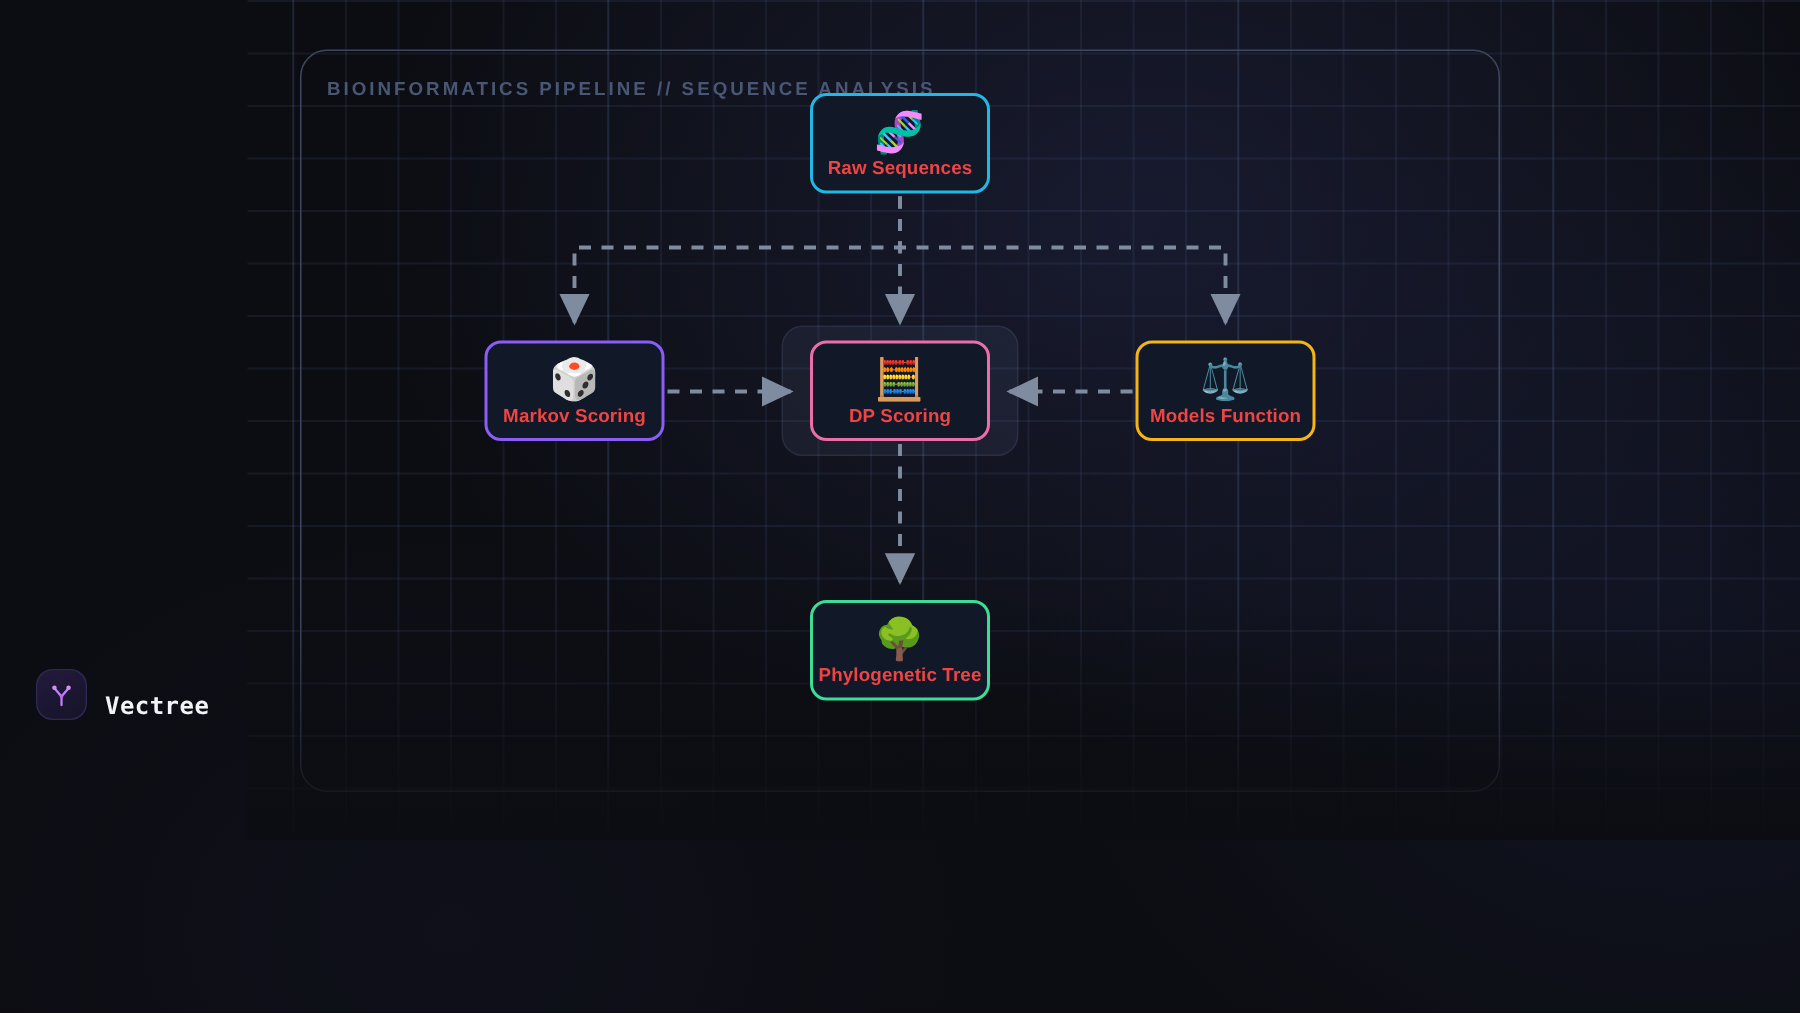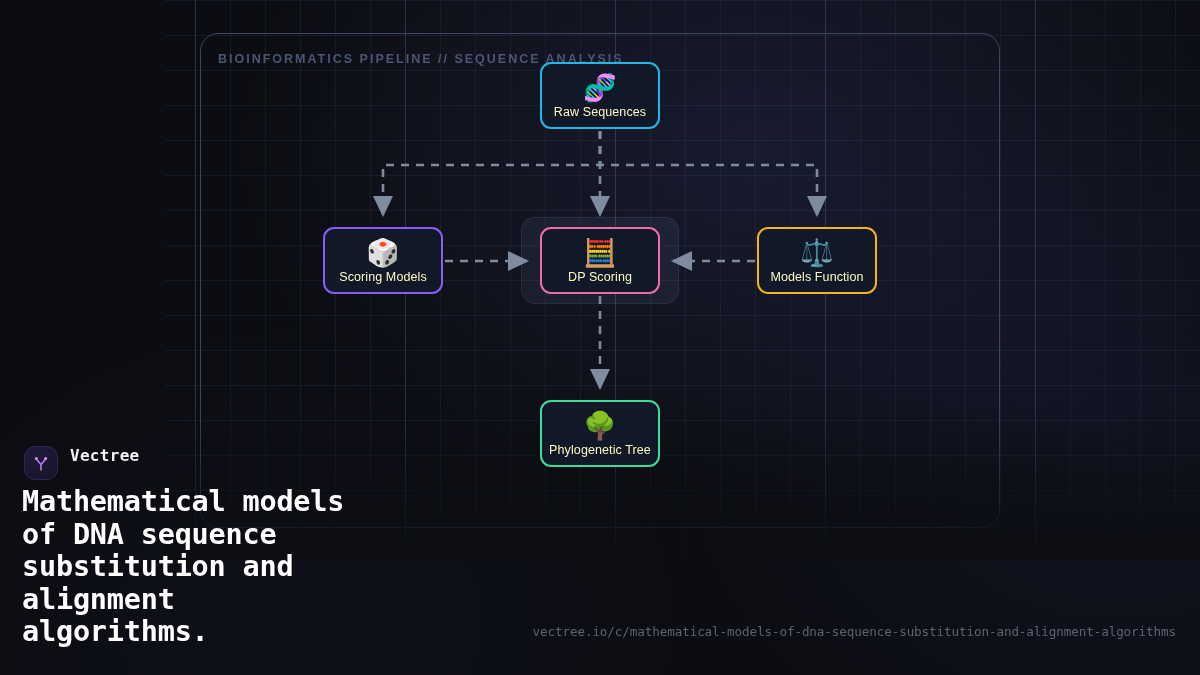--- a/index.html
+++ b/index.html
@@ -84,36 +84,36 @@
     justify-content:center;
     gap:2px;
   }
   .node .ico {
     font-size:27px;
     line-height:30px;
     filter:saturate(1.05);
   }
   .node .lbl {
     font-size:12.5px;
-    font-weight:400;
-    color:#fef9c3;
+    font-weight:700;
+    color:#ef4444;
     letter-spacing:0.1px;
     white-space:nowrap;
   }
   .sel-ring {
     position:absolute;
     border-radius:14px;
     background:rgba(120,140,180,0.10);
     border:1px solid rgba(130,150,190,0.13);
   }
 
   
   .brand {
     position:absolute; left:24px; top:446px;
-    display:flex; align-items:flex-start; gap:12px;
+    display:flex; align-items:flex-end; gap:12px;
   }
   .brand-logo {
     width:34px; height:34px;
     border-radius:11px;
     background:linear-gradient(150deg, #241a3d 0%, #1a1630 60%, #171428 100%);
     border:1px solid #2f2753;
     display:flex; align-items:center; justify-content:center;
   }
   .brand-name {
     font-family:"DejaVu Sans Mono", "Liberation Mono", monospace;
@@ -181,21 +181,21 @@
 
   <div class="sel-ring" style="left:521px; top:217px; width:158px; height:87px;"></div>
 
   <div class="node" style="left:540px; top:62px; width:120px; height:67px; border-color:#22b8e6;">
     <span class="ico">🧬</span>
     <span class="lbl">Raw Sequences</span>
   </div>
 
   <div class="node" style="left:323px; top:227px; width:120px; height:67px; border-color:#8b5cf6;">
     <span class="ico">🎲</span>
-    <span class="lbl">Scoring Models</span>
+    <span class="lbl">Markov Scoring</span>
   </div>
 
   <div class="node" style="left:540px; top:227px; width:120px; height:67px; border-color:#ec6ea8;">
     <span class="ico">🧮</span>
     <span class="lbl">DP Scoring</span>
   </div>
 
   <div class="node" style="left:757px; top:227px; width:120px; height:67px; border-color:#f5b417;">
     <span class="ico">⚖️</span>
     <span class="lbl">Models Function</span>
@@ -215,21 +215,15 @@
           <path d="M10 11.4 L14.4 6.2"></path>
         </g>
         <circle cx="5.3" cy="5.5" r="1.5" fill="#d98cff"></circle>
         <circle cx="14.7" cy="5.5" r="1.5" fill="#d98cff"></circle>
         <circle cx="10" cy="11.1" r="1.1" fill="#b76ef0"></circle>
       </svg>
     </div>
     <div class="brand-name">Vectree</div>
   </div>
 
-  <div class="headline">Mathematical models
-of DNA sequence
-substitution and
-alignment
-algorithms.</div>
-
-  <div class="url">vectree.io/c/mathematical-models-of-dna-sequence-substitution-and-alignment-algorithms</div>
+
 
 </div>
 
 </body></html>

